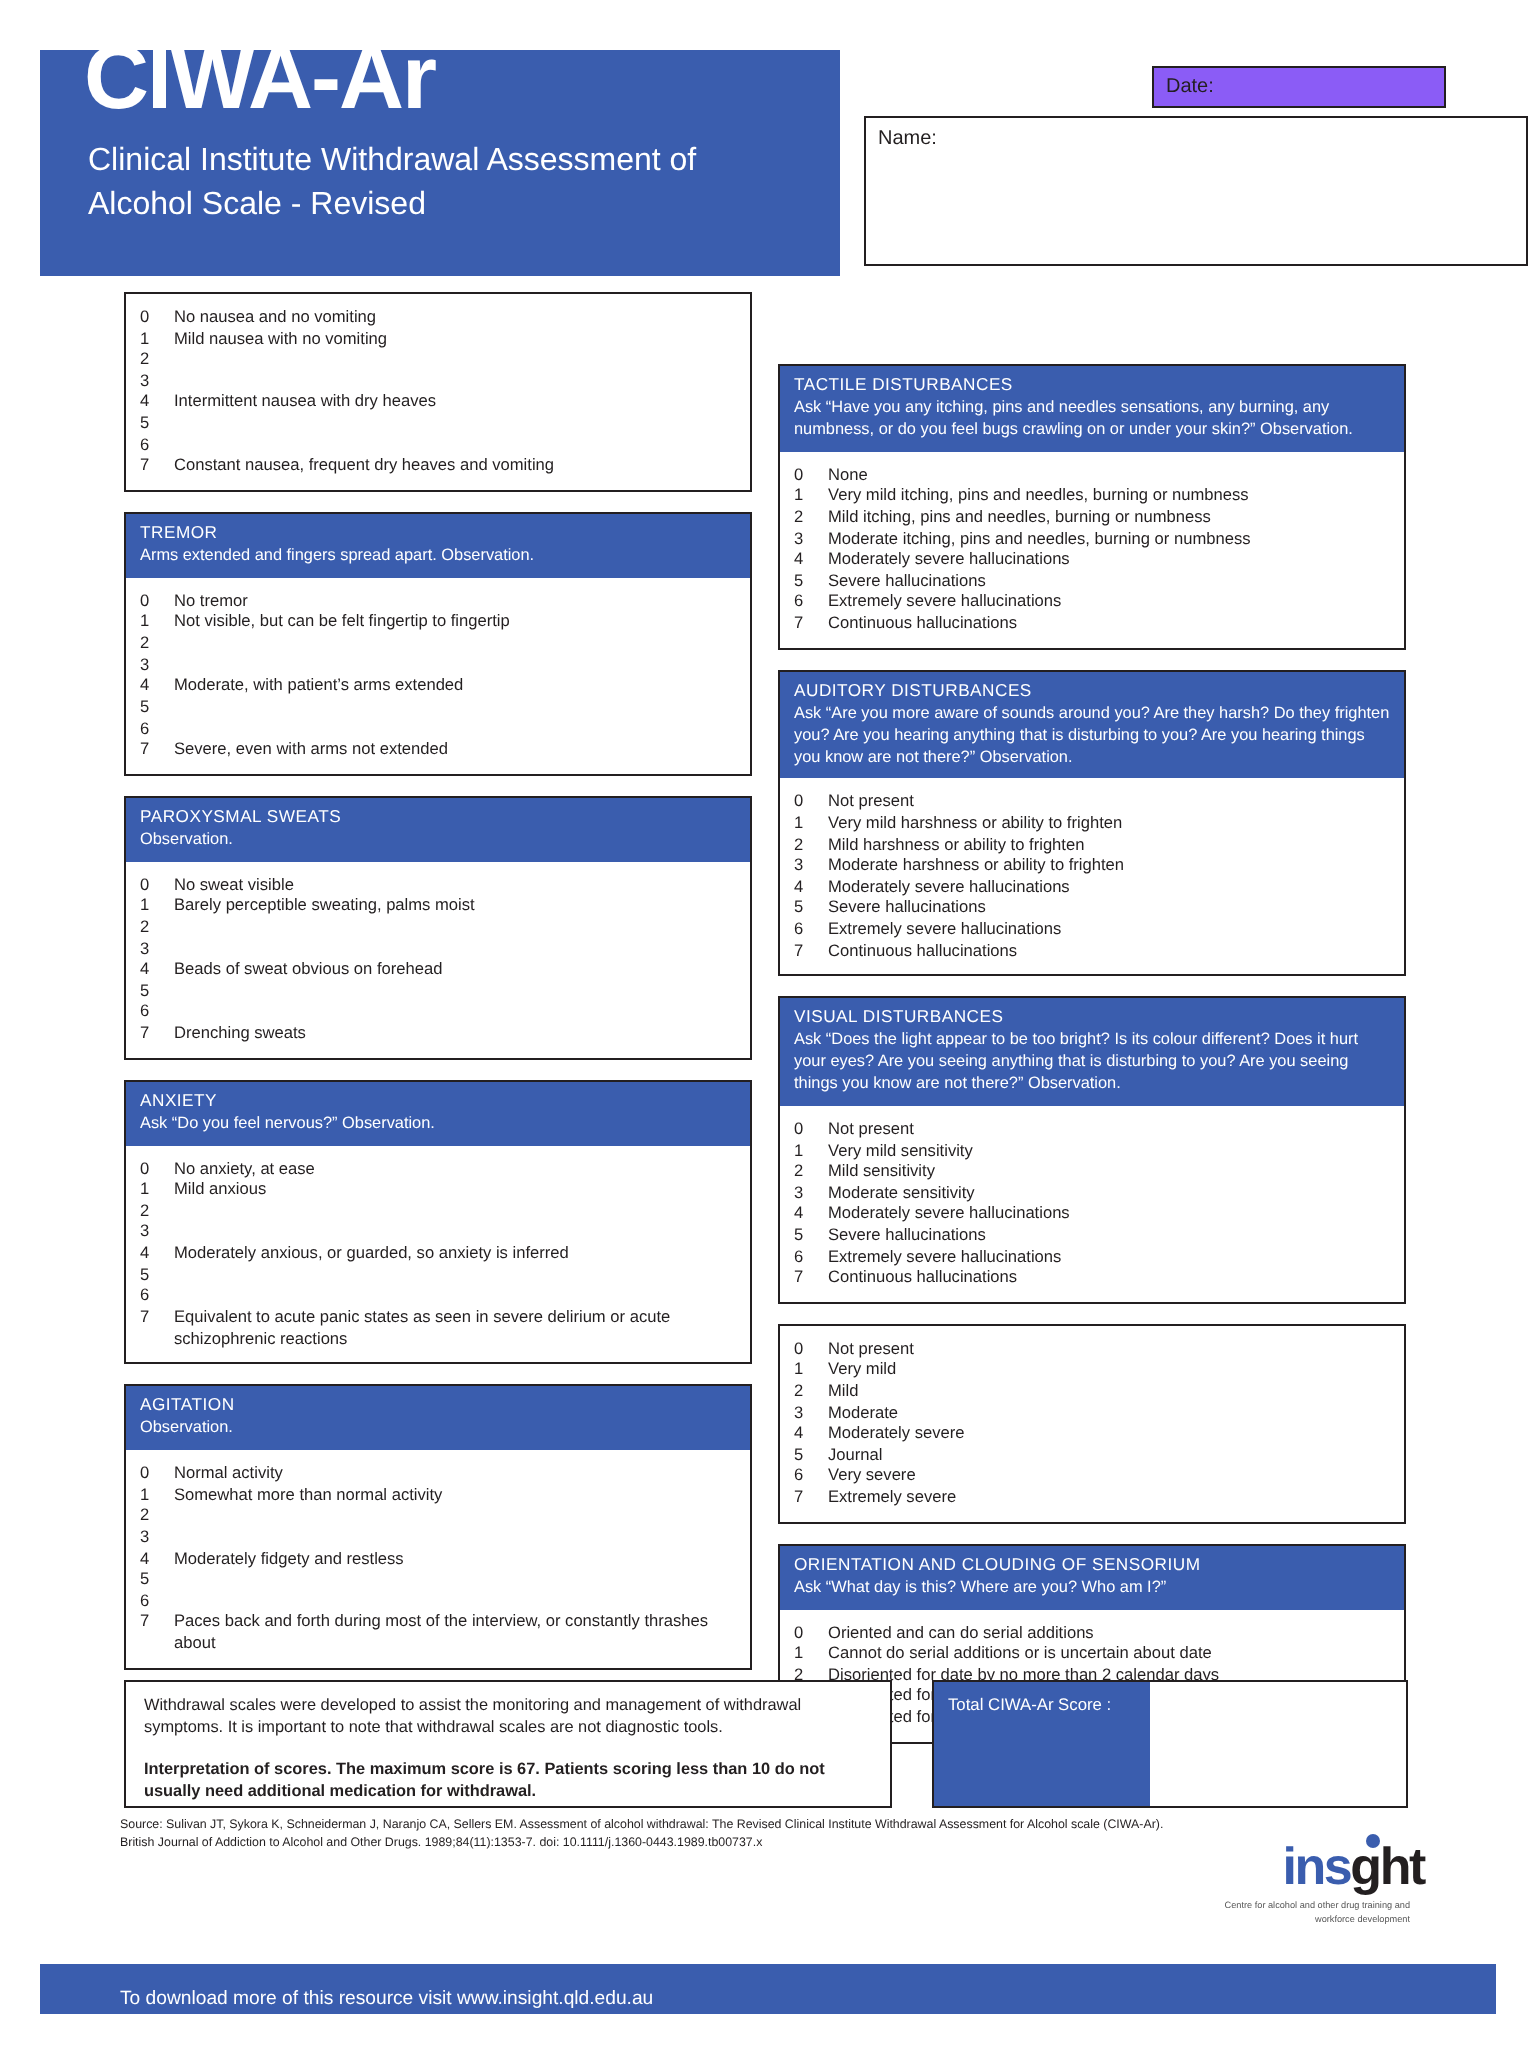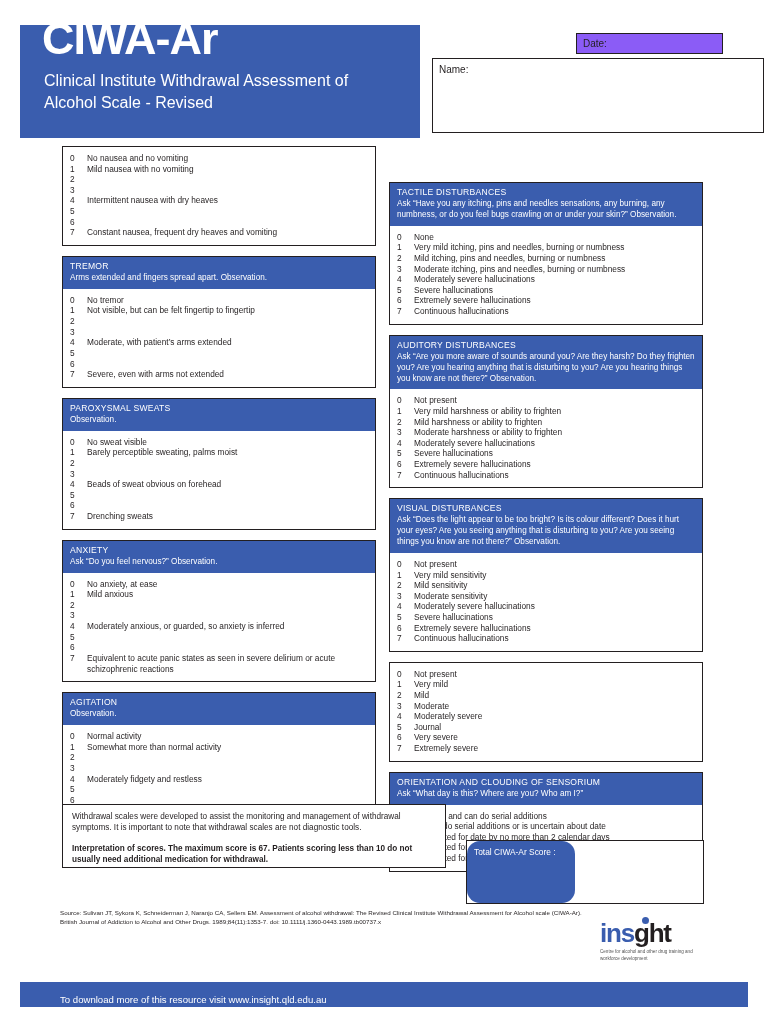--- a/index.html
+++ b/index.html
@@ -90,21 +90,21 @@
     color: #231f20;
     line-height: 1.28;
     min-height: 10.4px;
   }
   .scale-row .num { width: 17px; flex: 0 0 17px; }
   .scale-row .txt { flex: 1 1 auto; }
 
   
   .note-box {
     position: absolute;
-    left: 62px; top: 804px;
+    left: 62px; top: 840px;
     width: 384px; height: 64px;
     border: 1px solid #231f20;
     background: #fff;
     padding: 6px 9px;
   }
   .note-box p {
     font-size: 8.2px;
     line-height: 1.38;
     color: #231f20;
   }
@@ -117,39 +117,38 @@
     border: 1px solid #231f20;
     display: flex;
     background: #fff;
   }
   .score-label {
     width: 108px;
     background: #3A5DAE;
     color: #fff;
     font-size: 8.4px;
     padding: 6px 7px;
-    border-radius: 13px;
   }
   .score-field { flex: 1 1 auto; background: #fff; }
 
   .source-text {
     position: absolute;
     left: 60px; top: 908px;
     width: 540px;
     font-size: 6.2px;
     line-height: 1.5;
     color: #231f20;
   }
 
   
   .insight-logo {
     position: absolute;
     left: 600px; top: 920px;
     width: 112px;
-    text-align: left;
+    text-align: right;
   }
   .insight-word {
     font-size: 26px;
     font-weight: bold;
     letter-spacing: -1.2px;
     line-height: 1;
     color: #231f20;
     position: relative;
     display: inline-block;
   }

